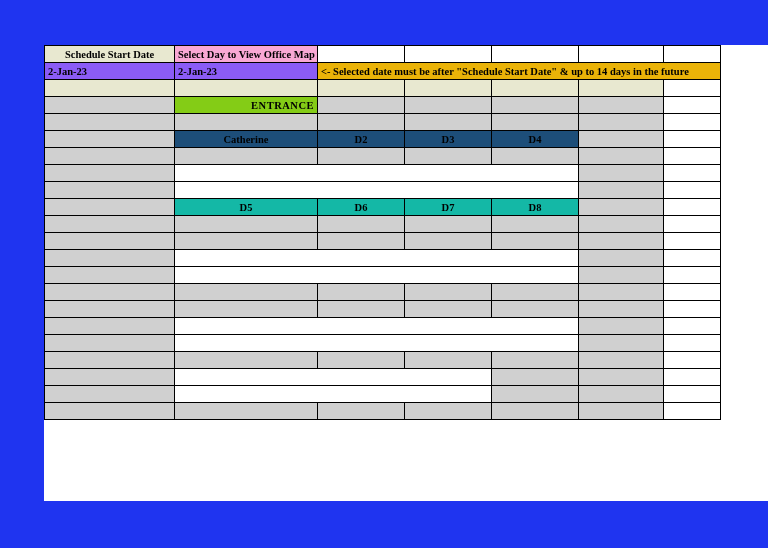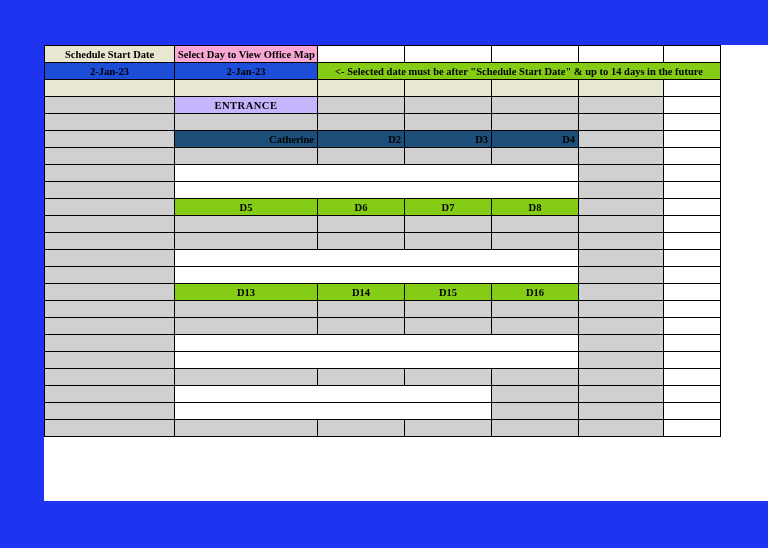--- a/index.html
+++ b/index.html
@@ -49,44 +49,44 @@
 
   .hdr {
     background: #e8e8d0;
     text-align: center;
   }
   .hdr-left {
     background: #f9a8d4;
     text-align: left;
   }
   .date-cell {
-    background: #1d4ed8;
-    text-align: center;
+    background: #8b5cf6;
+    text-align: left;
   }
   .note {
-    background: #84cc16;
-    text-align: center;
+    background: #eab308;
+    text-align: left;
     font-size: 10.5px;
   }
   .blank-beige { background: #e8e8d0; }
   .gray { background: #d0d0d0; }
   .white { background: #ffffff; }
 
   .desk {
     text-align: center;
     color: #ffffff;
     font-size: 10px;
   }
-  .desk-dark-blue { background: #1d4e79; text-align: right; }
-  .desk-purple { background: #84cc16; }
+  .desk-dark-blue { background: #1d4e79; }
+  .desk-purple { background: #14b8a6; }
   .open { background: #ffffff; }
 
   .entrance {
-    background: #c4b5fd;
-    text-align: center;
+    background: #84cc16;
+    text-align: right;
     font-size: 10px;
     letter-spacing: 0.5px;
   }
 </style>
 </head>
 <body>
 
 <div id="sheet">
   <table class="grid">
     <colgroup>
@@ -218,29 +218,20 @@
         <td class="white"></td>
       </tr>
 
       <tr>
         <td class="gray"></td>
         <td class="open" colspan="4"></td>
         <td class="gray"></td>
         <td class="white"></td>
       </tr>
 
-      <tr>
-        <td class="gray"></td>
-        <td class="desk desk-purple">D13</td>
-        <td class="desk desk-purple">D14</td>
-        <td class="desk desk-purple">D15</td>
-        <td class="desk desk-purple">D16</td>
-        <td class="gray"></td>
-        <td class="white"></td>
-      </tr>
 
       <tr>
         <td class="gray"></td>
         <td class="gray"></td>
         <td class="gray"></td>
         <td class="gray"></td>
         <td class="gray"></td>
         <td class="gray"></td>
         <td class="white"></td>
       </tr>

